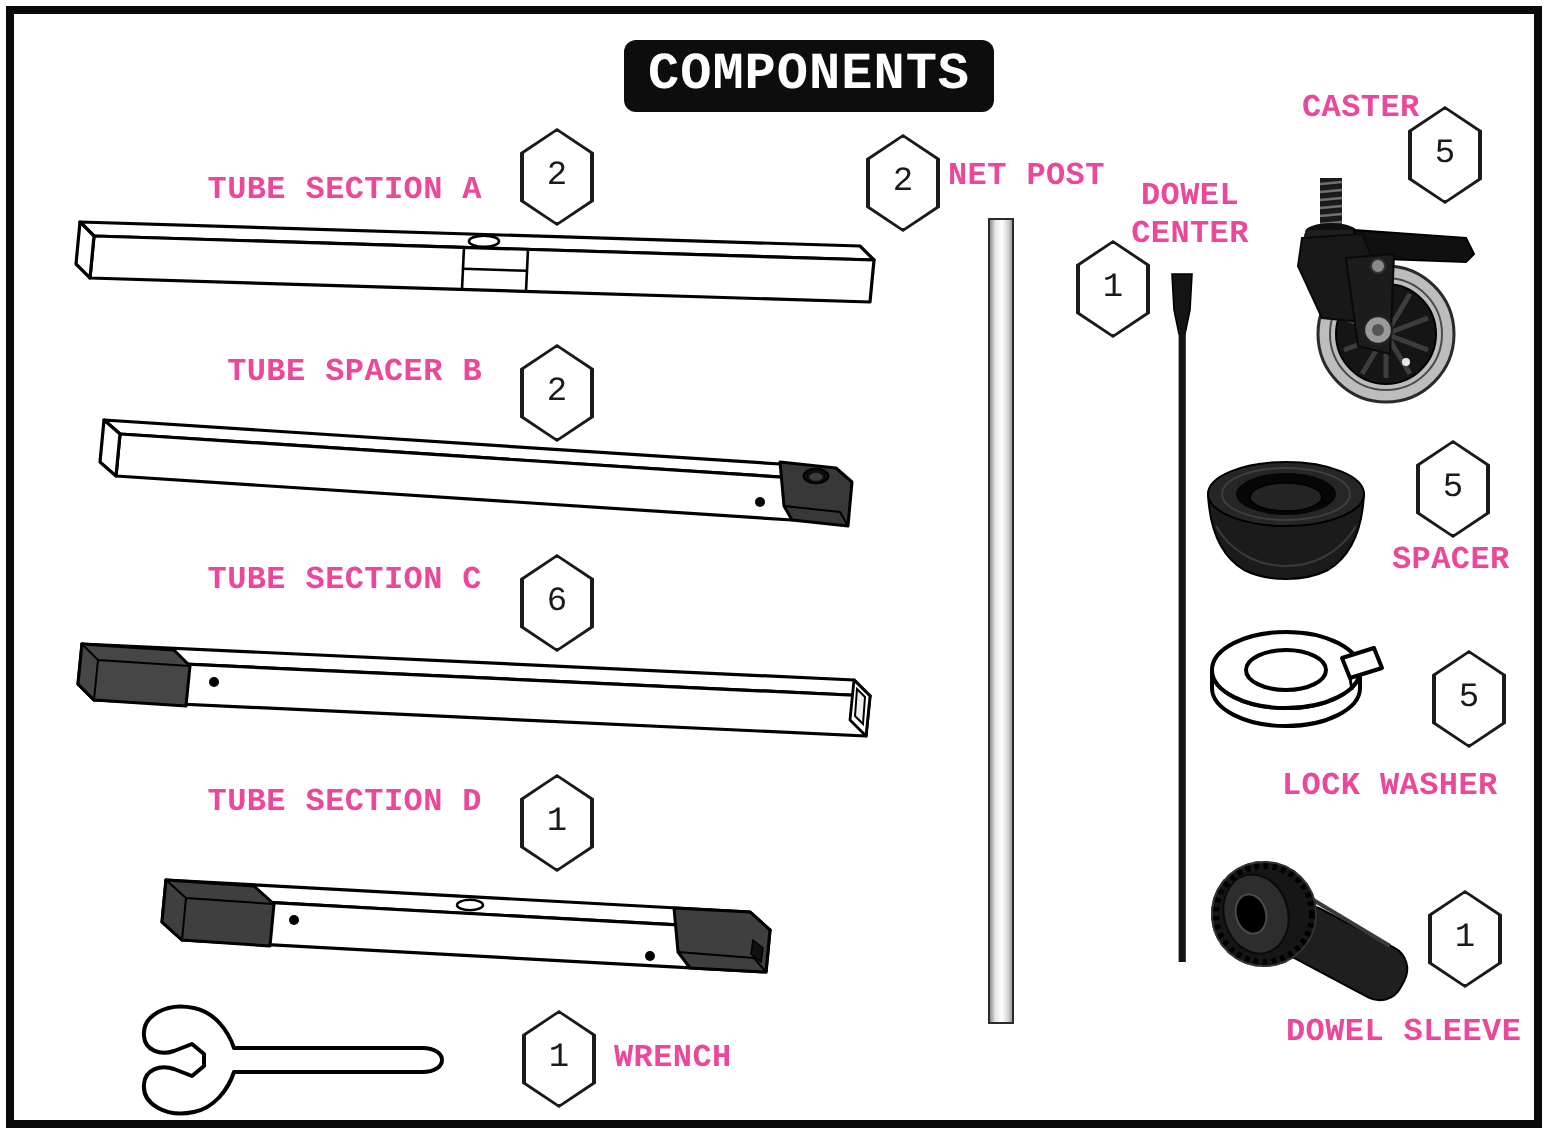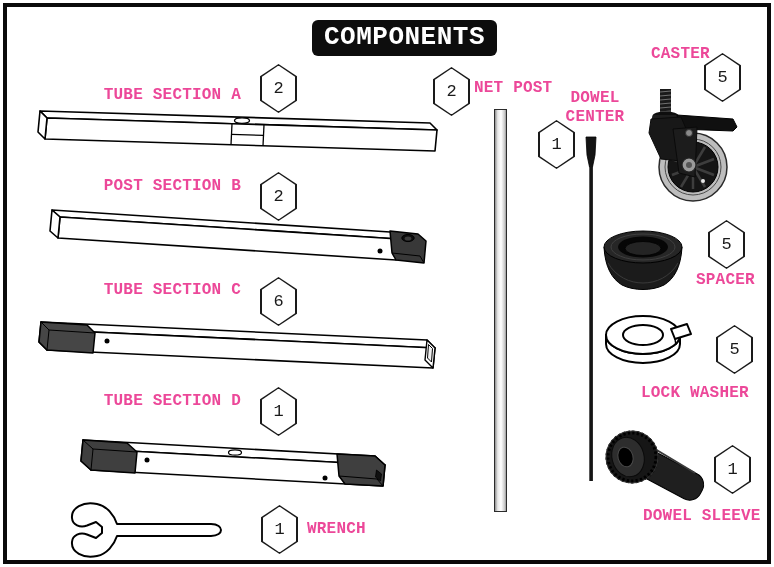--- a/index.html
+++ b/index.html
@@ -100,21 +100,21 @@
       <path d="M8,14 L15,21 L13,42 L6,35 Z"></path>
     </g>
     <g stroke="#000" stroke-width="1.3" fill="none">
       <line x1="200" y1="26.7" x2="199" y2="47.7"></line>
       <line x1="232" y1="27.7" x2="231" y2="48.7"></line>
       <line x1="199.5" y1="37.4" x2="231.5" y2="38.4"></line>
     </g>
     <ellipse cx="210" cy="23.6" rx="7.5" ry="2.8" fill="#fff" stroke="#000" stroke-width="1.3"></ellipse>
   </svg>
 
-  <div class="label lbl-b">POST SECTION B</div>
+  <div class="label lbl-b">TUBE SPACER B</div>
   <div class="hex hex-b">
     <span class="hex-outer"></span>
     <span class="hex-inner"></span>
     <span class="hex-num">2</span>
   </div>
   <svg class="draw draw-b" width="430" height="72" viewBox="0 0 430 72">
     <g fill="#fff" stroke="#000" stroke-width="1.6" stroke-linejoin="round">
       <path d="M10,5 L348,27 L356,34 L18,12 Z"></path>
       <path d="M18,12 L356,34 L354,55 L16,33 Z"></path>
       <path d="M10,5 L18,12 L16,33 L8,26 Z"></path>

